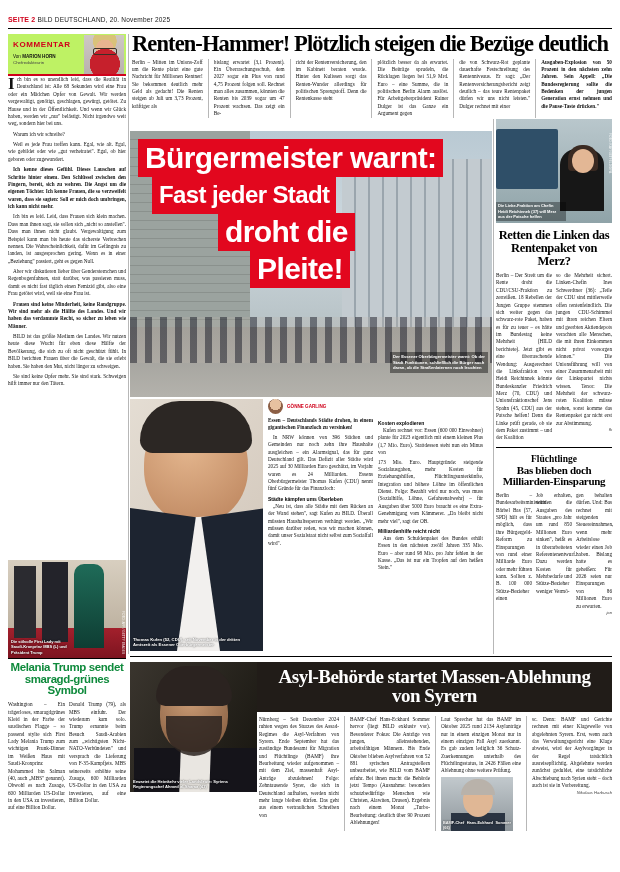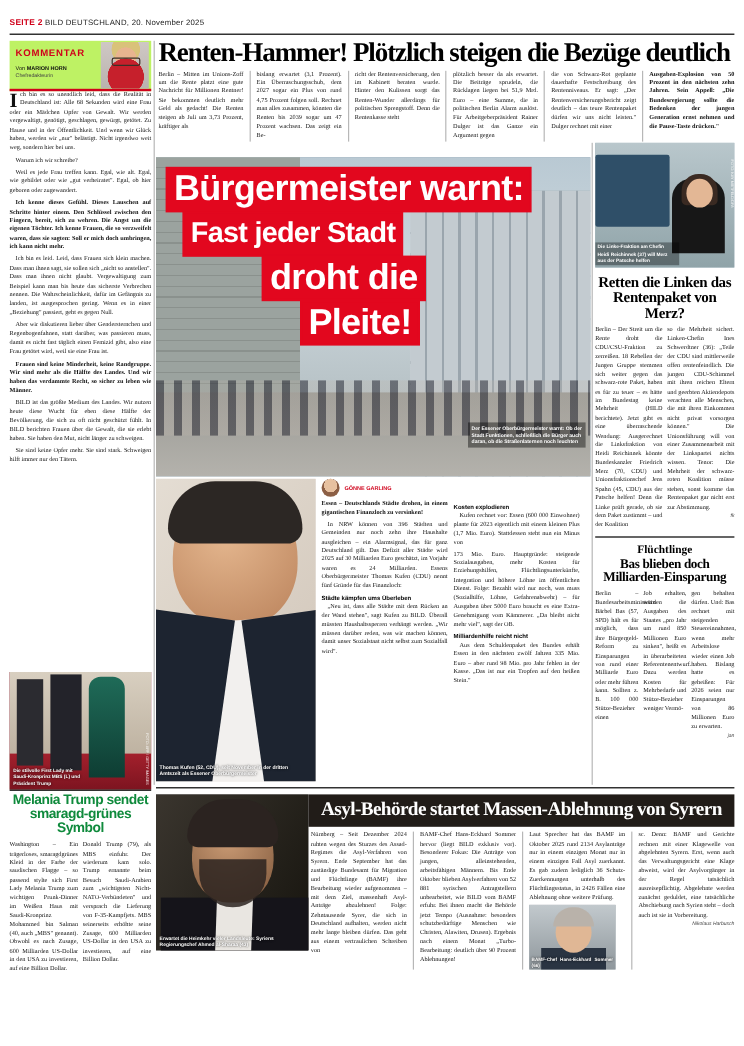--- a/index.html
+++ b/index.html
@@ -118,21 +118,21 @@
   .asyl-photo{position:relative;width:136px;height:130px;overflow:hidden;background:#2a2723;}
   .ap-bg{position:absolute;inset:0;background:linear-gradient(120deg,#3a352e,#17150f);}
   .ap-head{position:absolute;left:30px;top:10px;width:68px;height:80px;border-radius:50% 50% 44% 44%;background:radial-gradient(circle at 44% 36%,#c99a74,#7c5539);}
   .ap-hair{position:absolute;left:26px;top:4px;width:76px;height:40px;border-radius:40px 40px 12px 12px;background:#2b2320;}
   .ap-beard{position:absolute;left:36px;top:54px;width:56px;height:40px;border-radius:0 0 30px 30px;background:#2b2320;opacity:.85;}
   .ap-suit{position:absolute;left:4px;top:86px;width:128px;height:48px;background:#15141a;}
   .ap-shirt{position:absolute;left:50px;top:86px;width:30px;height:48px;background:#e9e6e1;transform:rotate(2deg);}
   .ap-cap{position:absolute;left:3px;bottom:2px;width:124px;font-family:"Liberation Sans",sans-serif;font-size:4.1px;line-height:1.35;font-weight:bold;color:#fff;text-shadow:0 0 2px #000;}
   .asyl-right{flex:1;}
   .asyl-band{background:#211c18;color:#fff;padding:5px 6px 6px;}
-  .asyl-band h1{margin:0;font-family:"Liberation Serif",serif;font-size:16px;line-height:1.02;font-weight:bold;text-align:center;letter-spacing:-.5px;}
+  .asyl-band h1{margin:0;font-family:"Liberation Serif",serif;font-size:19px;line-height:1.02;font-weight:bold;text-align:center;letter-spacing:-.5px;}
   .asyl-cols{display:flex;gap:5px;margin-top:4px;padding-left:2px;}
   .asyl-cols .c{width:80px;}
   .asyl-cols .sep{width:1px;background:#b7b7b7;flex:0 0 1px;}
   .sommer-photo{position:relative;width:72px;height:54px;overflow:hidden;background:#9ea7ad;margin-top:2px;}
   .sp-bg{position:absolute;inset:0;background:linear-gradient(#c2c9cd,#8f979c);}
   .sp-head{position:absolute;left:22px;top:6px;width:30px;height:34px;border-radius:50%;background:#e0b795;}
   .sp-hair{position:absolute;left:20px;top:2px;width:34px;height:16px;border-radius:18px 18px 0 0;background:#b9b2aa;}
   .sp-body{position:absolute;left:10px;top:36px;width:54px;height:20px;background:#2a3442;}
   .sp-cap{position:absolute;left:2px;bottom:1px;width:68px;font-family:"Liberation Sans",sans-serif;font-size:3.9px;line-height:1.3;font-weight:bold;color:#fff;text-shadow:0 0 2px #000;}
 

